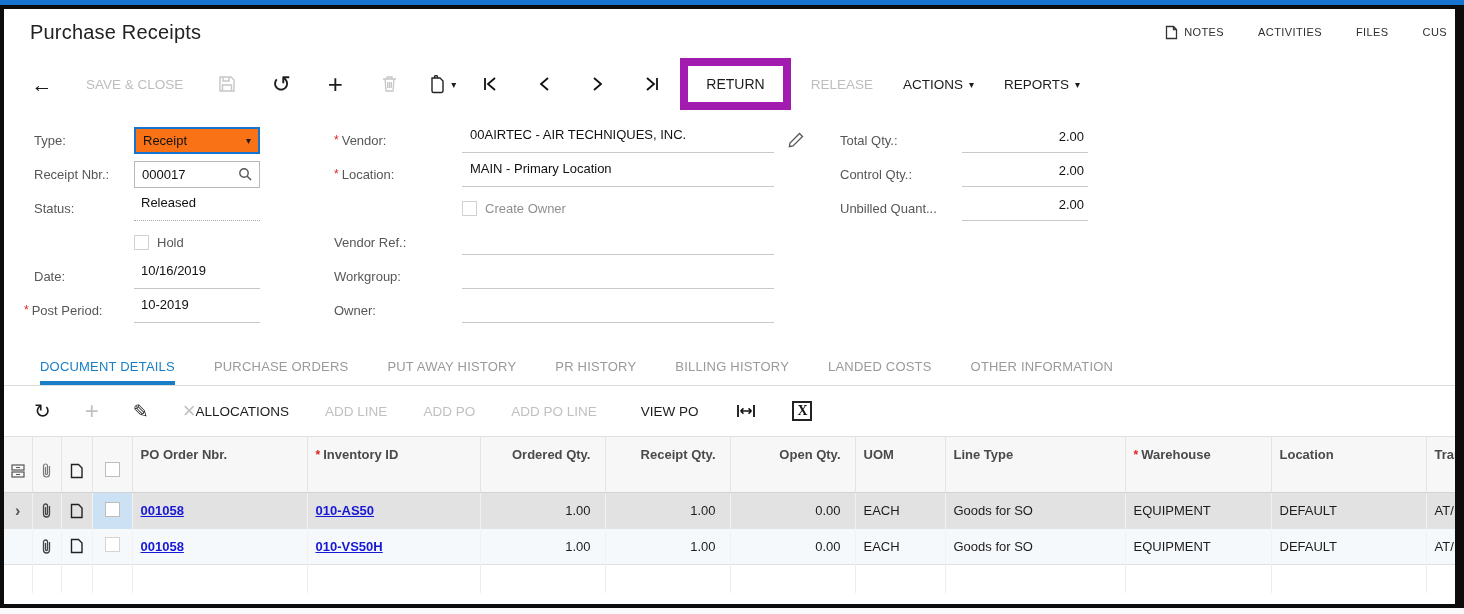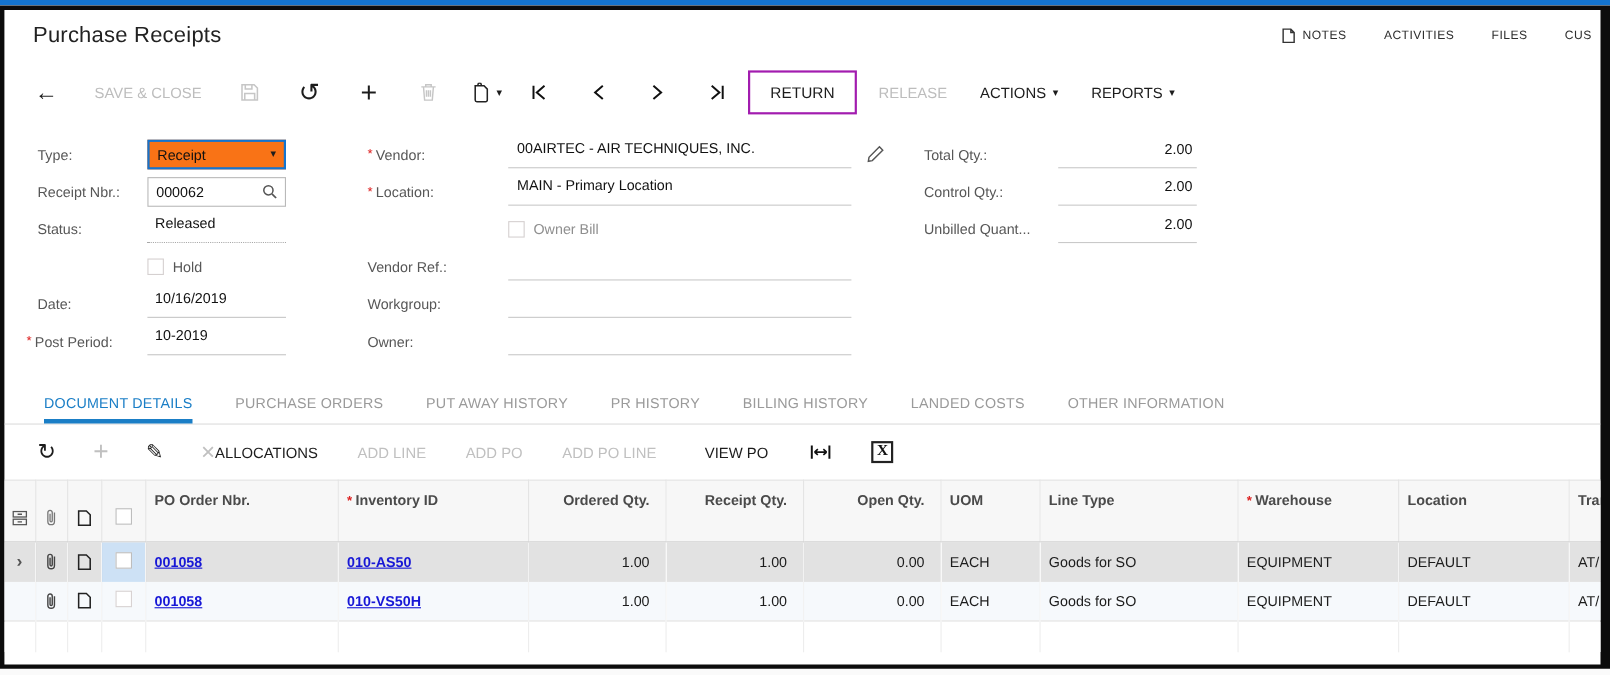--- a/index.html
+++ b/index.html
@@ -14,21 +14,21 @@
   .top-nav .nav-item { display:flex; align-items:center; gap:6px; cursor:pointer; }
   .top-nav svg { display:block; }
 
   
   .main-toolbar { height:58px; display:flex; align-items:center; padding-left:24px; }
   .tb { display:flex; align-items:center; justify-content:center; font-size:13.5px; color:#1c1c1c; white-space:nowrap; cursor:pointer; }
   .tb.disabled { color:#bdbdbd; cursor:default; }
   .tb.icon { width:28px; }
   .glyph { font-size:21px; line-height:1; } .sp20 { margin-left:20px; } .sp26 { margin-left:26px; } .sp30 { margin-left:30px; }
   .caret { font-size:10px; margin-left:6px; color:#1c1c1c; }
-  .red-box { border:2px solid #a21caf; padding:10px 18px; margin-left:14px; display:flex; align-items:center; }
+  .red-box { border:8px solid #a21caf; padding:10px 18px; margin-left:14px; display:flex; align-items:center; }
   .red-box .tb { font-size:14px; }
   svg.icn { display:block; }
 
   
   .form-area { position:relative; height:235px; }
   .fcol { position:absolute; top:10px; }
   .frow { height:34px; display:flex; align-items:center; }
   .flabel { font-size:13px; color:#575757; }
   .fvalue { font-size:13px; color:#111; }
   .req { color:#d22; margin-right:3px; font-size:12px; }
@@ -191,21 +191,21 @@
       <div class="frow">
         <div class="flabel">Type:</div>
         <div class="ctrl dropdown">
           <span class="fvalue">Receipt</span>
           <span class="caret">▾</span>
         </div>
       </div>
       <div class="frow">
         <div class="flabel">Receipt Nbr.:</div>
         <div class="ctrl lookup">
-          <span class="fvalue">000062</span>
+          <span class="fvalue">000017</span>
           <span>
             <svg class="icn" width="14" height="14" viewBox="0 0 14 14">
                 <circle cx="6" cy="6" r="4.2" fill="none" stroke="#555" stroke-width="1.4"></circle>
                 <path d="M9.2 9.2 L13 13" stroke="#555" stroke-width="1.6"></path>
               </svg>
           </span>
         </div>
       </div>
       <div class="frow">
         <div class="flabel">Status:</div>
@@ -258,21 +258,21 @@
           <span class="flabel">Location:</span>
         </div>
         <div class="fval-wrap">
           <span class="fvalue">MAIN - Primary Location</span>
         </div>
       </div>
       <div class="frow">
         <div class="flabel-wrap"></div>
         <div class="fval-wrap noline" style="align-items:center;padding-left:0;">
           <span class="checkbox lite"></span>
-          <span class="flabel" style="color:#8f8f8f">Owner Bill</span>
+          <span class="flabel" style="color:#8f8f8f">Create Owner</span>
         </div>
       </div>
       <div class="frow">
         <div class="flabel-wrap">
             <span class="flabel">Vendor Ref.:</span>
           </div>
         <div class="fval-wrap">
           <span class="fvalue"></span>
         </div>
       </div>

